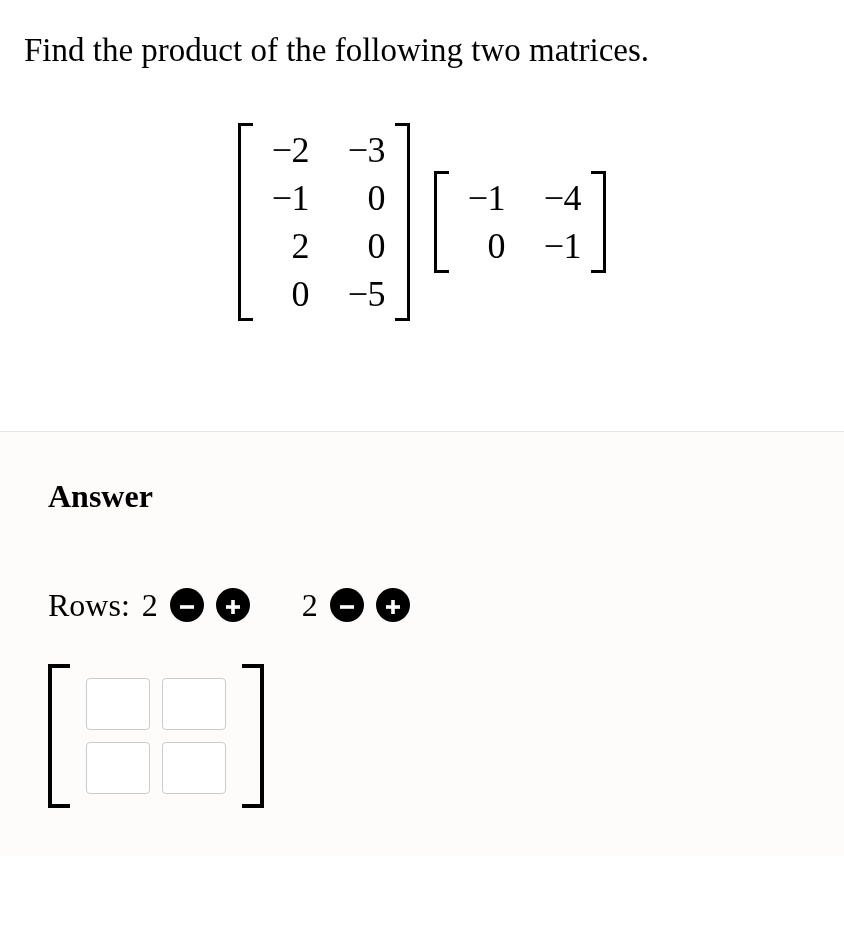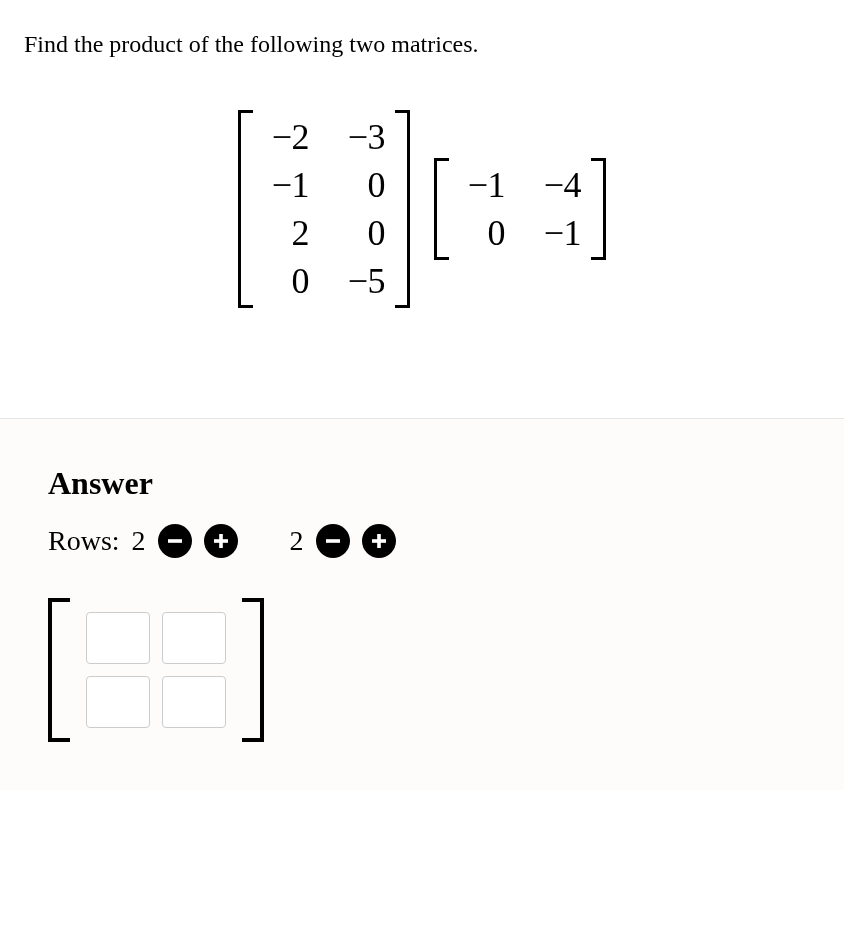--- a/index.html
+++ b/index.html
@@ -9,21 +9,21 @@
     height: 931px;
     font-family: Georgia, 'Times New Roman', serif;
     background: #fff;
     color: #000;
   }
   .page {
     padding: 28px 24px 24px 24px;
     box-sizing: border-box;
   }
   .prompt {
-    font-size: 24px;
+    font-size: 33px;
     line-height: 1.35;
     margin-bottom: 50px;
   }
   .matrices-row {
     display: flex;
     justify-content: center;
     align-items: center;
     gap: 24px;
     margin-bottom: 110px;
   }
@@ -83,26 +83,26 @@
 
   .answer-section {
     background: #fdfcfb;
     border-top: 1px solid #e6e6e6;
     padding: 46px 48px 48px 48px;
     margin: 0 -24px;
   }
   .answer-heading {
     font-weight: bold;
     font-size: 32px;
-    margin-bottom: 22px;
+    margin-bottom: 72px;
   }
   .controls-row {
     display: flex;
     align-items: center;
-    font-size: 28px;
+    font-size: 32px;
     gap: 12px;
     margin-bottom: 40px;
   }
   .ctrl-label {
     font-family: Georgia, 'Times New Roman', serif;
   }
   .circle-btn {
     width: 34px;
     height: 34px;
     border-radius: 50%;

